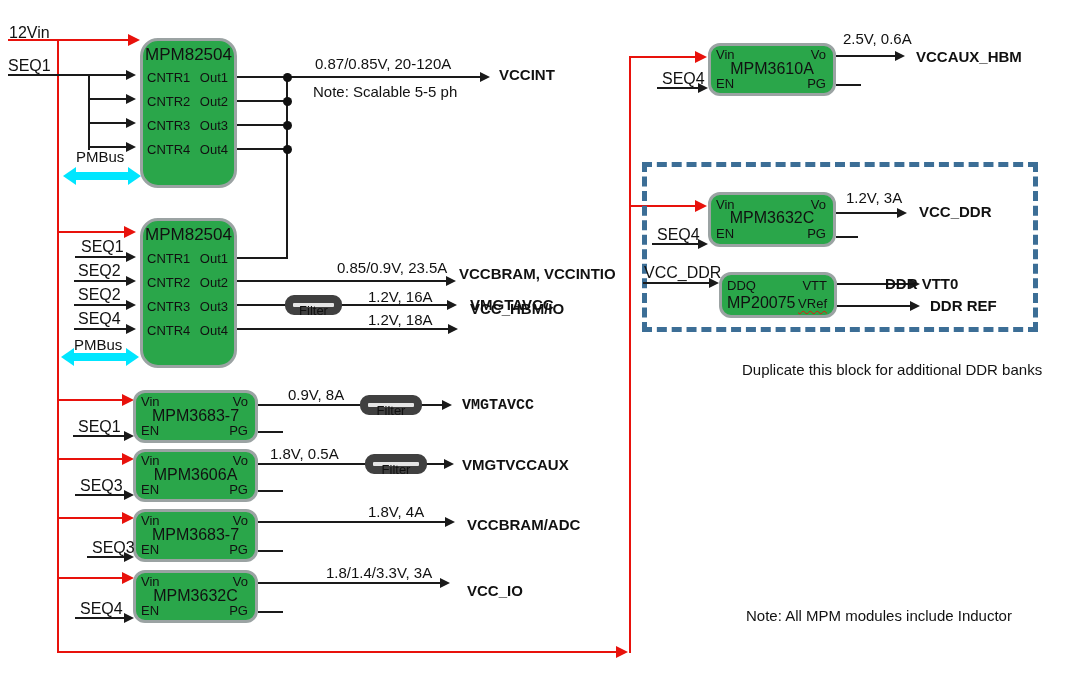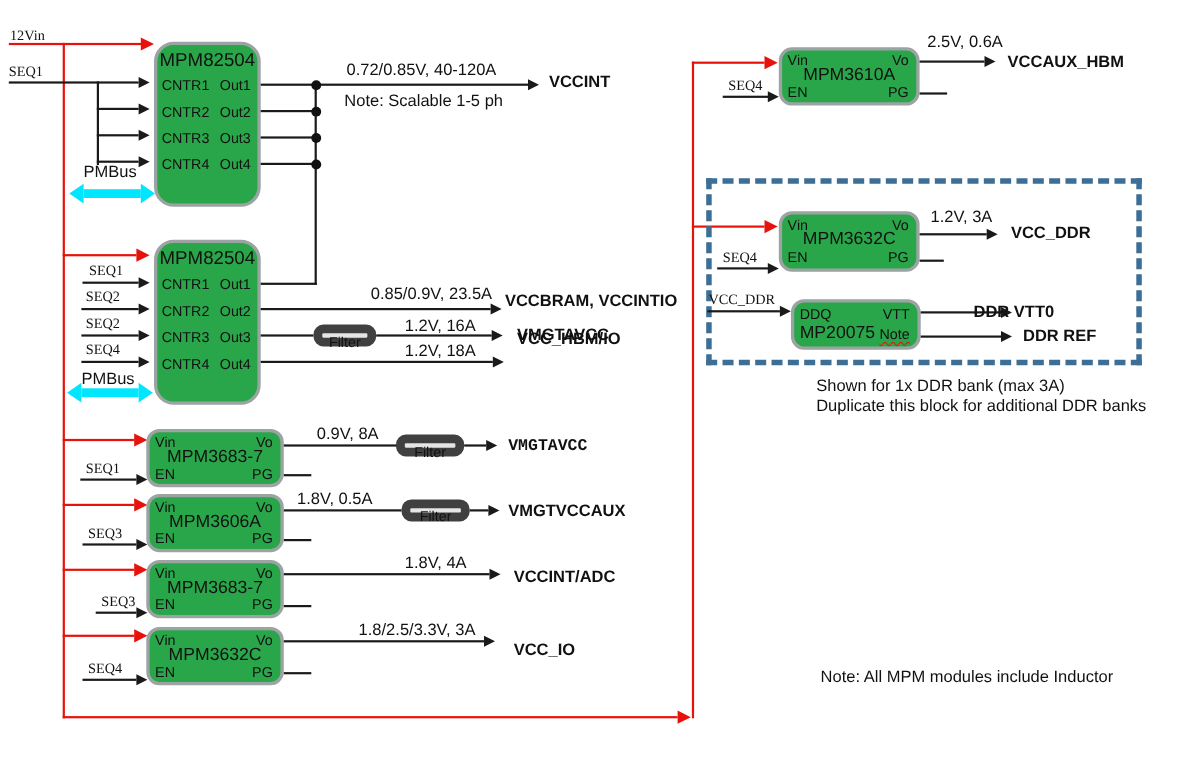--- a/index.html
+++ b/index.html
@@ -14,21 +14,21 @@
   
   .blk{position:absolute;background:#2aa64a;border:3px solid #9ba3a3;border-radius:12px;box-sizing:border-box;}
   .big{border-radius:18px;}
   .bt{position:absolute;width:100%;text-align:center;font-size:17px;top:4px;white-space:nowrap;}
   .btsm{position:absolute;width:100%;text-align:center;font-size:16px;top:14px;white-space:nowrap;}
   .p{position:absolute;font-size:13px;white-space:nowrap;}
   
   .pill{position:absolute;background:#e5e5e5;border:8px solid #404040;border-radius:9px;box-sizing:border-box;text-align:center;font-size:13px;line-height:15px;}
   
   .t{position:absolute;white-space:nowrap;font-size:15px;}
-  .t13{font-size:13px;font-family:Liberation Serif, serif;}
+  .t13{font-size:16px;}
   .rail{font-weight:700;}
   
   .pmb{position:absolute;height:8px;background:#00e6ff;}
   .pmb:before{content:"";position:absolute;left:-13px;top:-5px;border-top:9px solid transparent;border-bottom:9px solid transparent;border-right:13px solid #00e6ff;}
   .pmb:after{content:"";position:absolute;right:-13px;top:-5px;border-top:9px solid transparent;border-bottom:9px solid transparent;border-left:13px solid #00e6ff;}
   
   .dbox{position:absolute;border:5px dashed #3c6e96;box-sizing:border-box;}
   .sq{text-decoration:underline wavy 1px #e8120c;text-underline-offset:2px;}
 </style>
 </head>
@@ -86,22 +86,22 @@
   <i class="w h2" style="left:237px;top:76px;width:243px;"></i>
   <i class="ah" style="left:480px;top:72px;"></i>
   <i class="w h2" style="left:237px;top:100px;width:50px;"></i>
   <i class="w h2" style="left:237px;top:124px;width:50px;"></i>
   <i class="w h2" style="left:237px;top:148px;width:50px;"></i>
   <i class="w v2" style="left:286px;top:76px;height:183px;"></i>
   <i class="dot" style="left:283px;top:73px;"></i>
   <i class="dot" style="left:283px;top:97px;"></i>
   <i class="dot" style="left:283px;top:121px;"></i>
   <i class="dot" style="left:283px;top:145px;"></i>
-  <div class="t" style="left:315px;top:55px;">0.72/0.85V, 40-120A</div>
-  <div class="t" style="left:313px;top:83px;">Note: Scalable 1-5 ph</div>
+  <div class="t" style="left:315px;top:55px;">0.87/0.85V, 20-120A</div>
+  <div class="t" style="left:313px;top:83px;">Note: Scalable 5-5 ph</div>
   <div class="t rail" style="left:499px;top:66px;">VCCINT</div>
 
   <div class="t t13" style="left:81px;top:238px;">SEQ1</div>
   <i class="w h2" style="left:75px;top:256px;width:51px;"></i>
   <i class="ah" style="left:126px;top:252px;"></i>
   <div class="t t13" style="left:78px;top:262px;">SEQ2</div>
   <i class="w h2" style="left:74px;top:280px;width:52px;"></i>
   <i class="ah" style="left:126px;top:276px;"></i>
   <div class="t t13" style="left:78px;top:286px;">SEQ2</div>
   <i class="w h2" style="left:74px;top:304px;width:52px;"></i>
@@ -185,36 +185,36 @@
     <span class="p" style="left:5px;bottom:2px;">EN</span>
     <span class="p" style="right:7px;bottom:2px;">PG</span>
   </div>
   <div class="t t13" style="left:92px;top:539px;">SEQ3</div>
   <i class="w h2" style="left:87px;top:556px;width:37px;"></i>
   <i class="ah" style="left:124px;top:552px;"></i>
   <i class="w h2" style="left:258px;top:521px;width:187px;"></i>
   <i class="ah" style="left:445px;top:517px;"></i>
   <i class="w h2" style="left:258px;top:550px;width:25px;"></i>
   <div class="t" style="left:368px;top:503px;">1.8V, 4A</div>
-  <div class="t rail" style="left:467px;top:516px;">VCCINT/ADC</div>
+  <div class="t rail" style="left:467px;top:516px;">VCCBRAM/ADC</div>
 
   <div class="blk" style="left:133px;top:570px;width:125px;height:53px;">
     <span class="p" style="left:5px;top:1px;">Vin</span>
     <span class="p" style="right:7px;top:1px;">Vo</span>
     <span class="btsm">MPM3632C</span>
     <span class="p" style="left:5px;bottom:2px;">EN</span>
     <span class="p" style="right:7px;bottom:2px;">PG</span>
   </div>
   <div class="t t13" style="left:80px;top:600px;">SEQ4</div>
   <i class="w h2" style="left:75px;top:617px;width:49px;"></i>
   <i class="ah" style="left:124px;top:613px;"></i>
   <i class="w h2" style="left:258px;top:582px;width:182px;"></i>
   <i class="ah" style="left:440px;top:578px;"></i>
   <i class="w h2" style="left:258px;top:611px;width:25px;"></i>
-  <div class="t" style="left:326px;top:564px;">1.8/2.5/3.3V, 3A</div>
+  <div class="t" style="left:326px;top:564px;">1.8/1.4/3.3V, 3A</div>
   <div class="t rail" style="left:467px;top:582px;">VCC_IO</div>
 
   <div class="blk" style="left:708px;top:43px;width:128px;height:53px;">
     <span class="p" style="left:5px;top:1px;">Vin</span>
     <span class="p" style="right:7px;top:1px;">Vo</span>
     <span class="btsm">MPM3610A</span>
     <span class="p" style="left:5px;bottom:2px;">EN</span>
     <span class="p" style="right:7px;bottom:2px;">PG</span>
   </div>
   <div class="t t13" style="left:662px;top:70px;">SEQ4</div>
@@ -240,31 +240,30 @@
   <i class="ah" style="left:698px;top:239px;"></i>
   <i class="w h2" style="left:836px;top:212px;width:61px;"></i>
   <i class="ah" style="left:897px;top:208px;"></i>
   <i class="w h2" style="left:836px;top:236px;width:22px;"></i>
   <div class="t" style="left:846px;top:189px;">1.2V, 3A</div>
   <div class="t rail" style="left:919px;top:203px;">VCC_DDR</div>
 
   <div class="blk" style="left:719px;top:272px;width:118px;height:46px;">
     <span class="p" style="left:5px;top:3px;">DDQ</span>
     <span class="p" style="right:7px;top:3px;">VTT</span>
-    <span class="p sq" style="right:7px;top:21px;">Note</span>
+    <span class="p sq" style="right:7px;top:21px;">VRef</span>
     <span class="p" style="left:5px;bottom:3px;font-size:16px;">MP20075</span>
   </div>
   <div class="t t13" style="left:644px;top:264px;">VCC_DDR</div>
   <i class="w h2" style="left:643px;top:282px;width:66px;"></i>
   <i class="ah" style="left:709px;top:278px;"></i>
   <i class="w h2" style="left:837px;top:283px;width:73px;"></i>
   <i class="ah" style="left:910px;top:279px;"></i>
   <div class="t rail" style="left:885px;top:275px;">DDR VTT0</div>
   <i class="w h2" style="left:837px;top:305px;width:73px;"></i>
   <i class="ah" style="left:910px;top:301px;"></i>
   <div class="t rail" style="left:930px;top:297px;">DDR REF</div>
 
-  <div class="t" style="left:742px;top:342px;">Shown for 1x DDR bank (max 3A)</div>
   <div class="t" style="left:746px;top:607px;">Note: All MPM modules include Inductor</div>
 
   <div class="t" style="left:742px;top:361px;">Duplicate this block for additional DDR banks</div>
 
 </div>
 
 </body></html>

